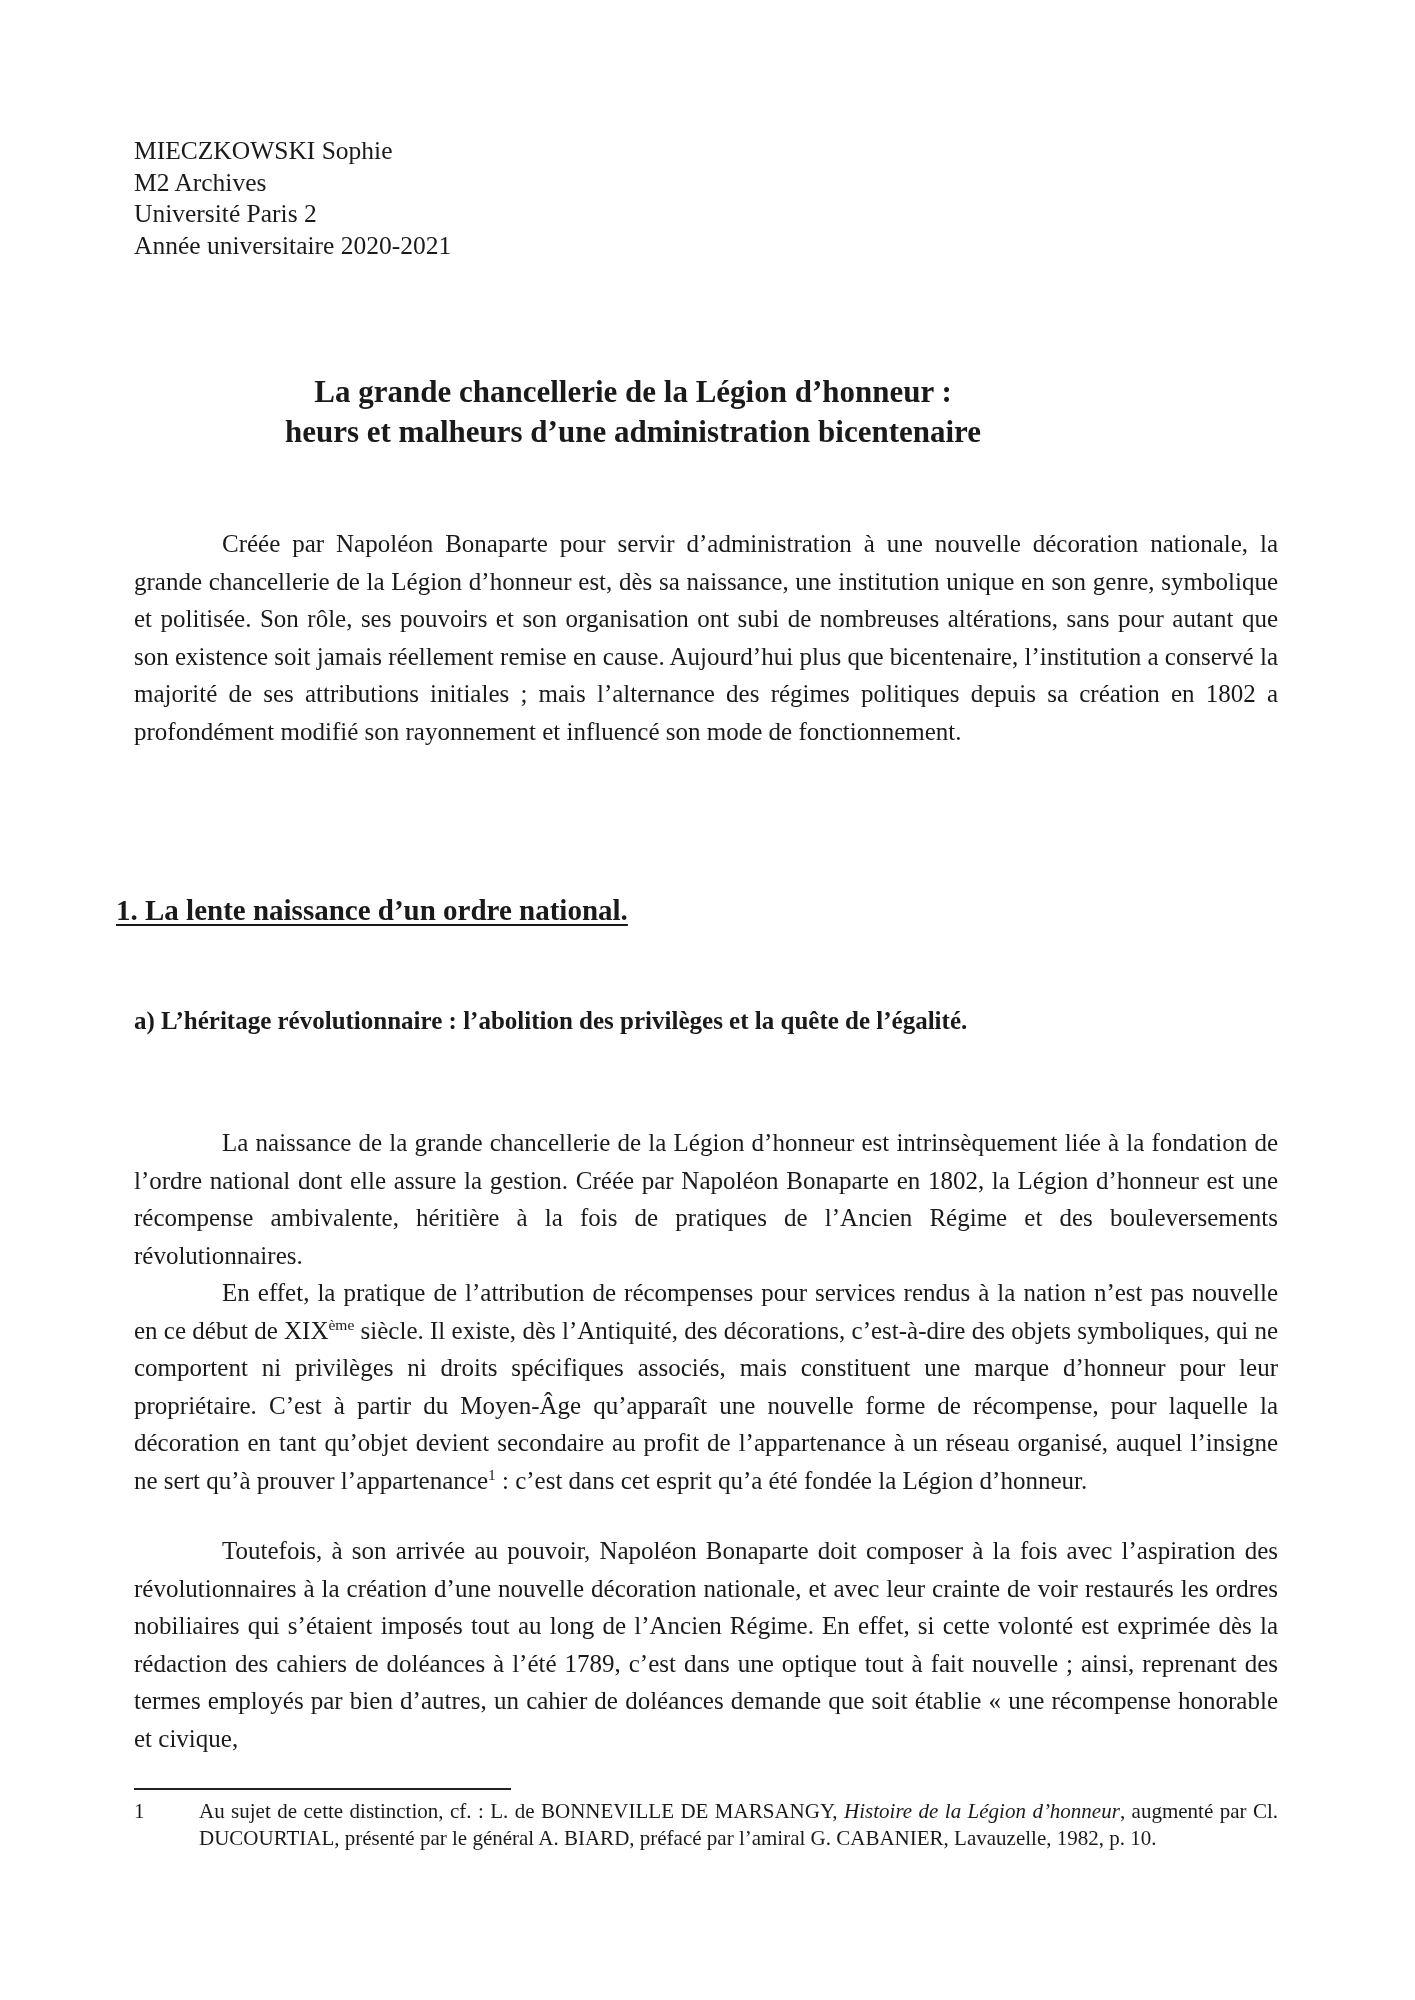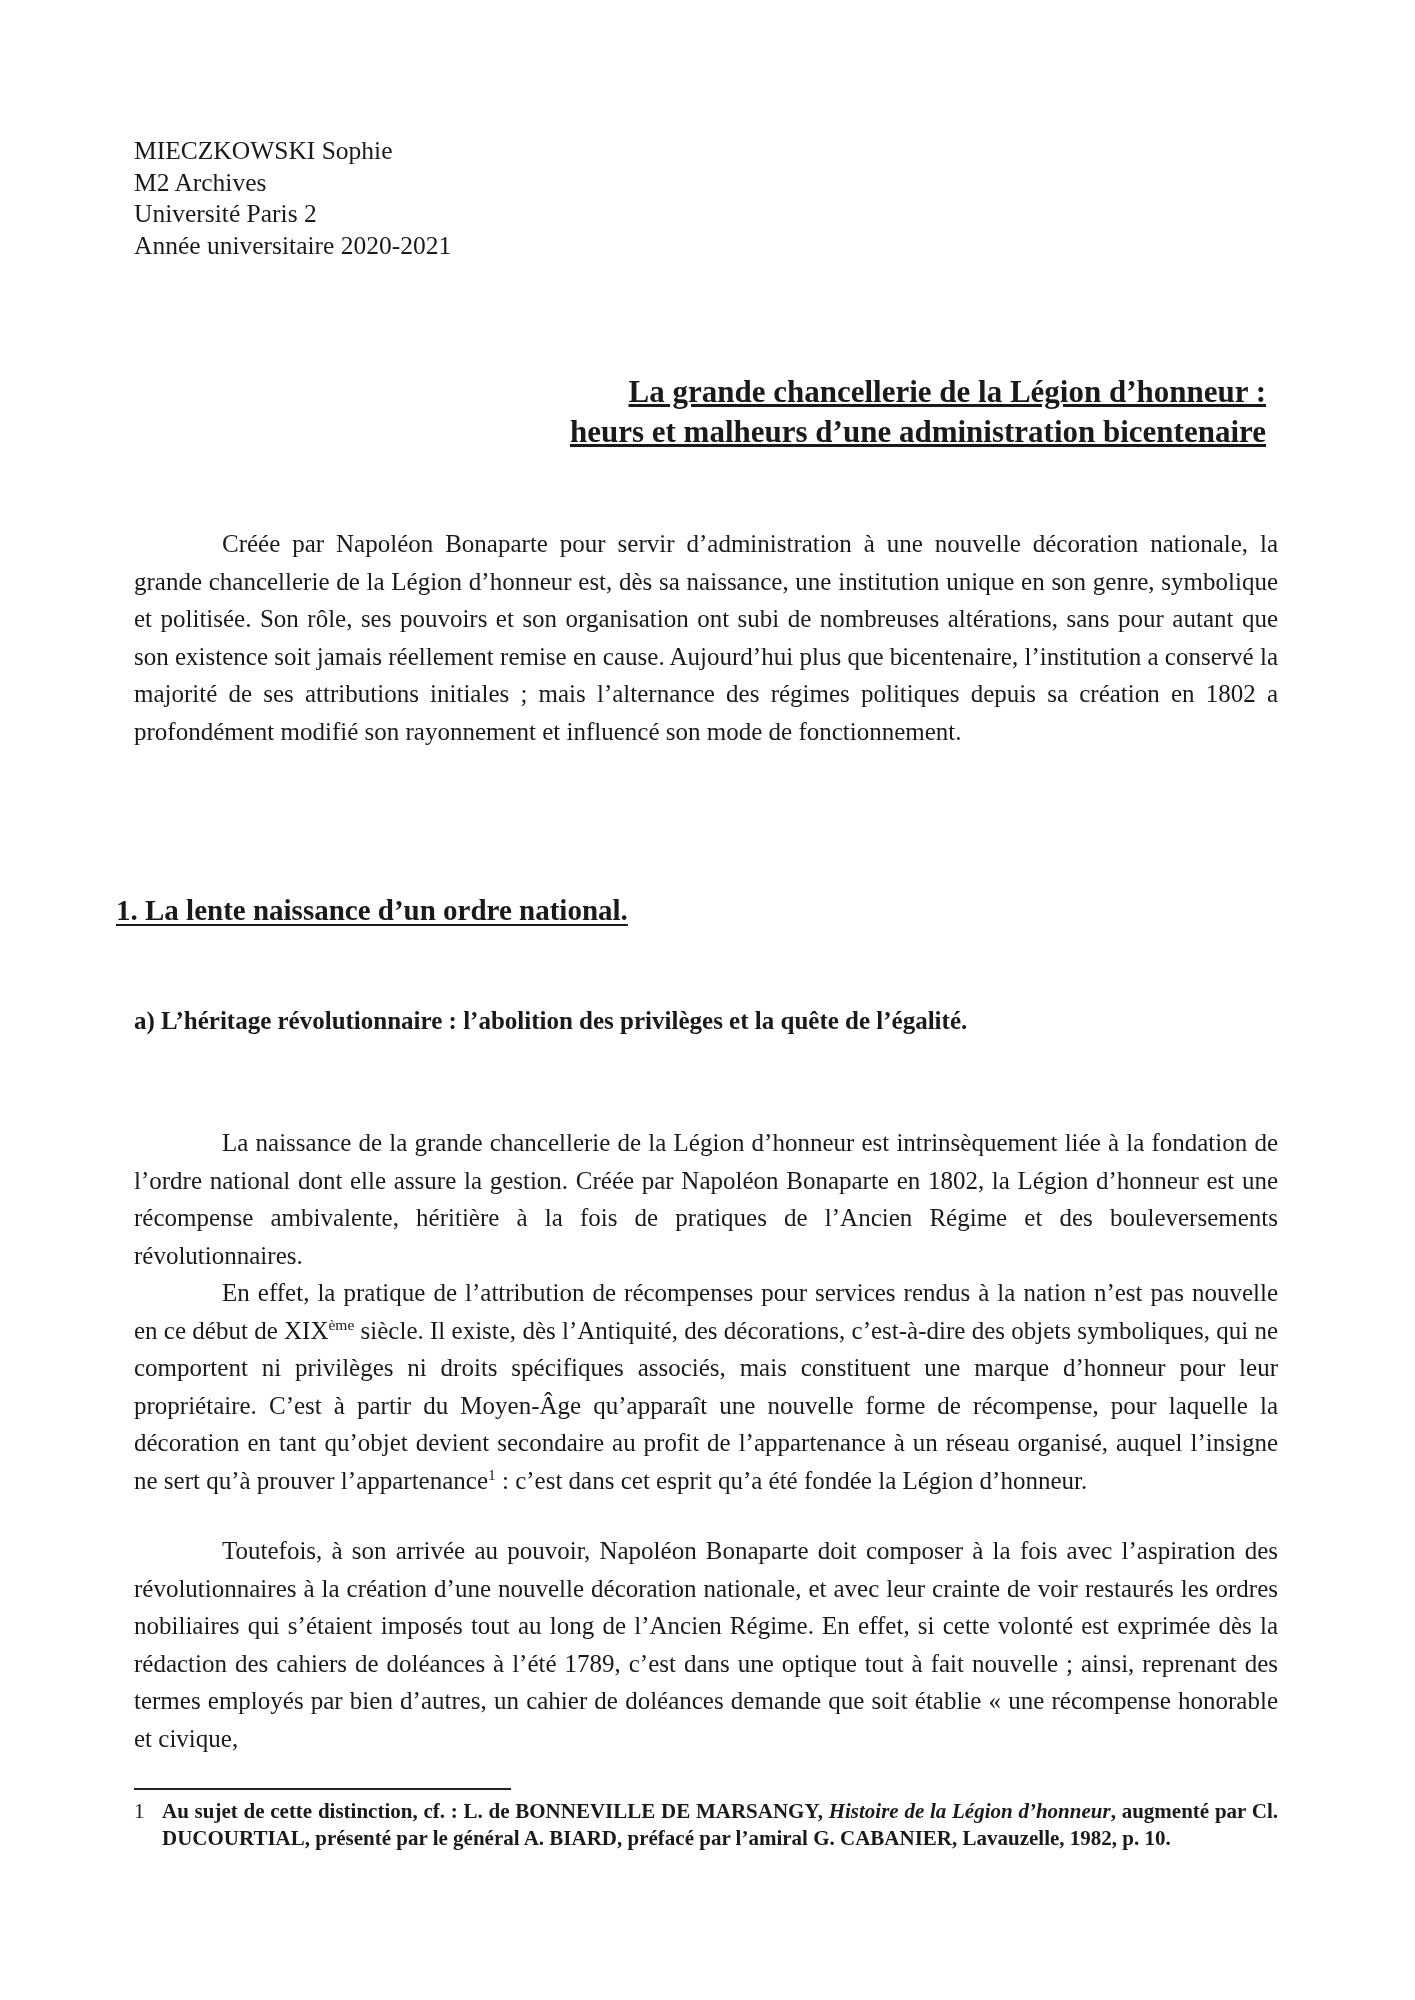--- a/index.html
+++ b/index.html
@@ -1,33 +1,33 @@
 <!DOCTYPE html>
 <html><head>
 <meta charset="utf-8">
 <style>
   html, body { margin:0; padding:0; background:#fff; }
   body { width:1415px; height:2000px; position:relative; overflow:hidden;
          font-family:"Liberation Serif", serif; color:#1a1a1a; }
   .abs { position:absolute; }
   .header { left:134px; top:135px; font-size:25.5px; line-height:31.6px; }
-  .title { left:0; width:1266px; top:372px; text-align:right; font-weight:bold;
-           font-size:31px; line-height:40px;text-decoration:underline; }
+  .title { left:0; width:1266px; top:372px; text-align:center; font-weight:bold;
+           font-size:31px; line-height:40px; }
   .body-text { left:134px; width:1144px; font-size:25px; line-height:37.5px;
                text-align:justify; }
   .body-text p { margin:0; text-indent:88px; }
   .body-text p.last-left { text-align-last:left; }
   .h1 { left:116px; top:892px; font-weight:bold; font-size:29px; line-height:36px;
         text-decoration:underline; text-decoration-thickness:2px; text-underline-offset:4px; }
   .h2 { left:134px; top:1004px; font-weight:bold; font-size:25px; line-height:34px; }
   sup { font-size:0.62em; line-height:0; vertical-align:0.55em; }
   .rule { left:134px; top:1788px; width:377px; height:2px; background:#222; }
   .footnote { left:134px; top:1798px; width:1144px; font-size:21px; line-height:27px; }
   .fn-num { position:absolute; left:0; top:0; }
-  .fn-text { margin-left:28px; text-align:justify; text-align-last:left;font-weight:bold; }
+  .fn-text { margin-left:65px; text-align:justify; text-align-last:left; }
   .fn-text i { font-style:italic; }
 </style>
 </head>
 <body>
 
 <div class="abs header">
   <div>MIECZKOWSKI Sophie</div>
   <div>M2 Archives</div>
   <div>Université Paris 2</div>
   <div>Année universitaire 2020-2021</div>

